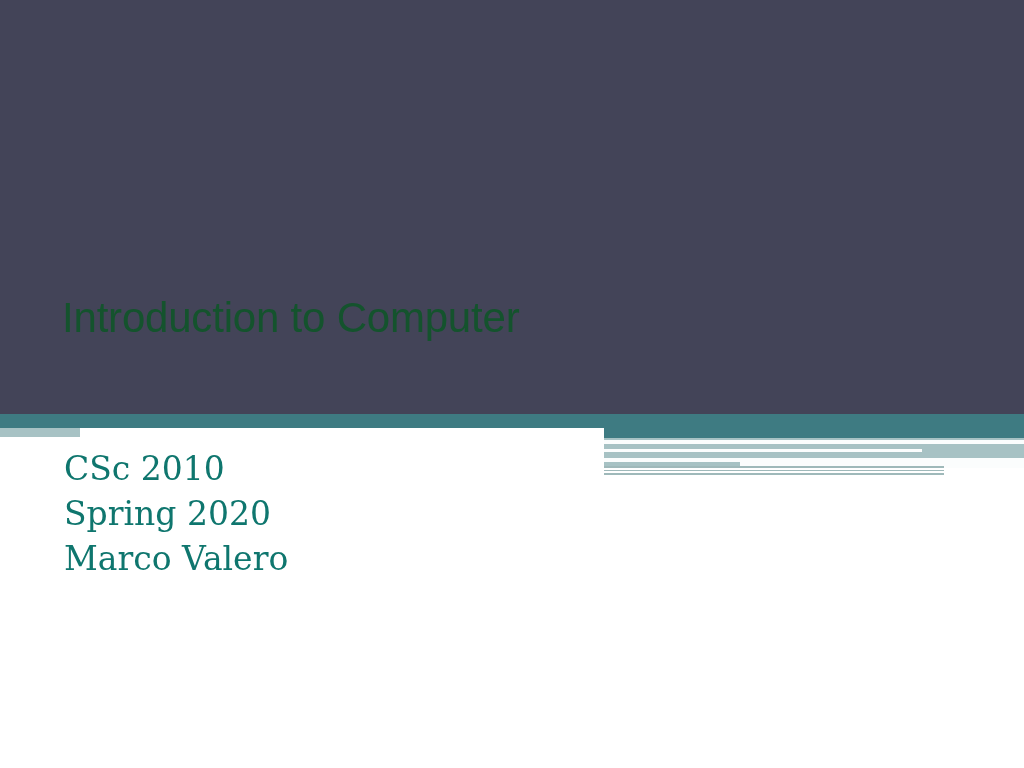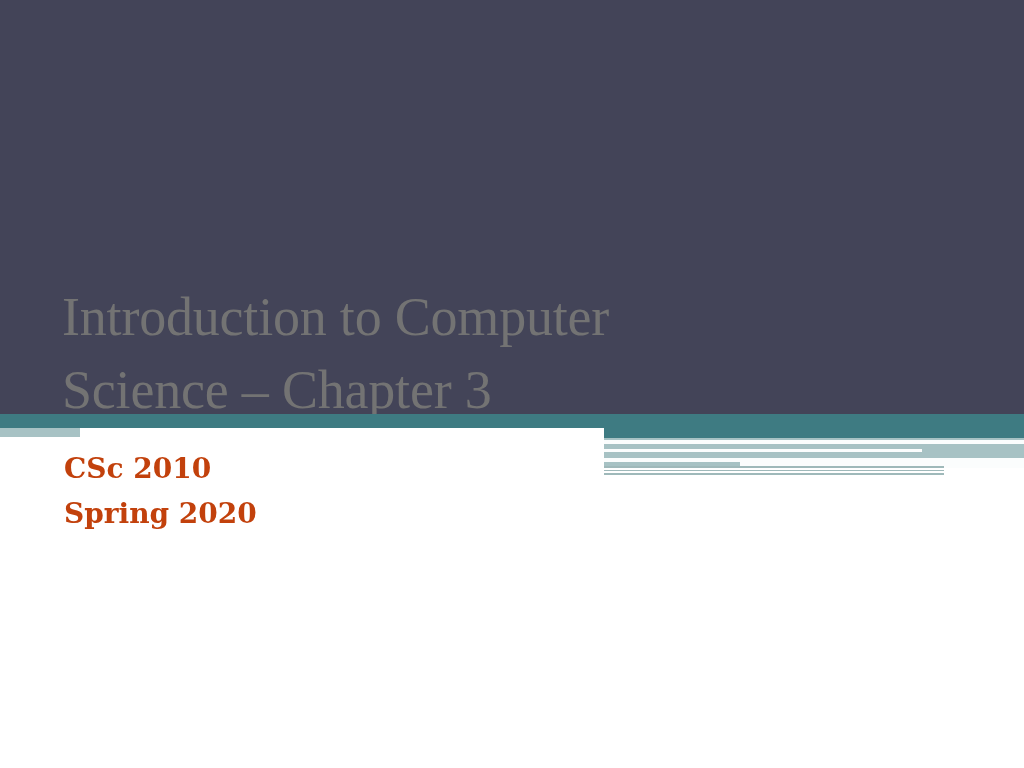--- a/index.html
+++ b/index.html
@@ -32,25 +32,25 @@
 
   
   .title-block {
     position: absolute;
     left: 62px;
     top: 281px;
     width: 780px;
   }
 
   .title-line {
-    font-family: Liberation Serif, serif;
+    font-family: Liberation Sans, sans-serif;
     font-weight: 400;
-    font-size: 54px;
+    font-size: 42px;
     line-height: 73px;
-    color: #737373;
+    color: #14532d;
     letter-spacing: -0.2px;
     white-space: nowrap;
   }
 
   
   .band-group {
     position: absolute;
     left: 0;
     top: 414px;
     width: 1024px;
@@ -121,51 +121,51 @@
   
   .subtitle-block {
     position: absolute;
     left: 64px;
     top: 446px;
     width: 520px;
   }
 
   .subtitle-line {
     font-family: "DejaVu Serif", serif;
-    font-weight: 700;
-    font-size: 28px;
+    font-weight: 400;
+    font-size: 33px;
     line-height: 45px;
-    color: #c2410c;
+    color: #0f766e;
     white-space: nowrap;
   }
 </style>
 </head>
 <body>
 
 <div class="slide">
 
   <div class="header-panel"></div>
 
   <div class="title-block">
     <div class="title-line">Introduction to Computer</div>
-    <div class="title-line">Science – Chapter 3</div>
   </div>
 
   <div class="band-group">
     <div class="band-teal-full"></div>
     <div class="band-teal-right"></div>
     <div class="band-sage-left"></div>
     <div class="band-sage-right"></div>
     <div class="stripe s1"></div>
     <div class="stripe s2"></div>
     <div class="stripe s3"></div>
     <div class="stripe s4"></div>
     <div class="hairline h1"></div>
     <div class="hairline h2"></div>
     <div class="hairline h3"></div>
   </div>
 
   <div class="subtitle-block">
     <div class="subtitle-line">CSc 2010</div>
     <div class="subtitle-line">Spring 2020</div>
+    <div class="subtitle-line">Marco Valero</div>
   </div>
 
 </div>
 
 </body></html>

